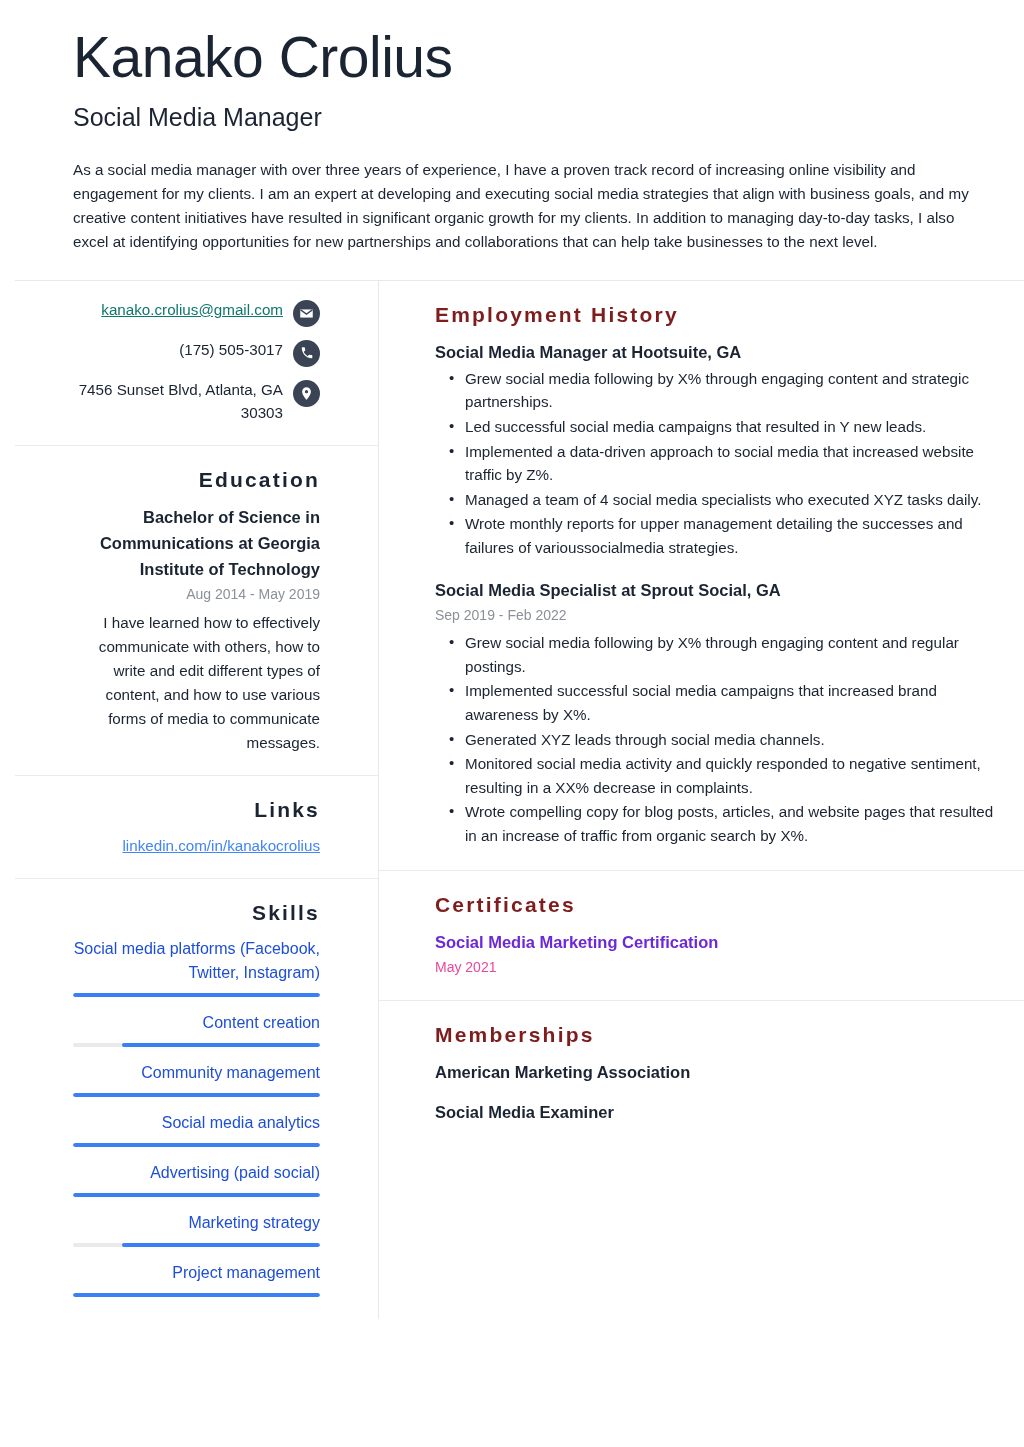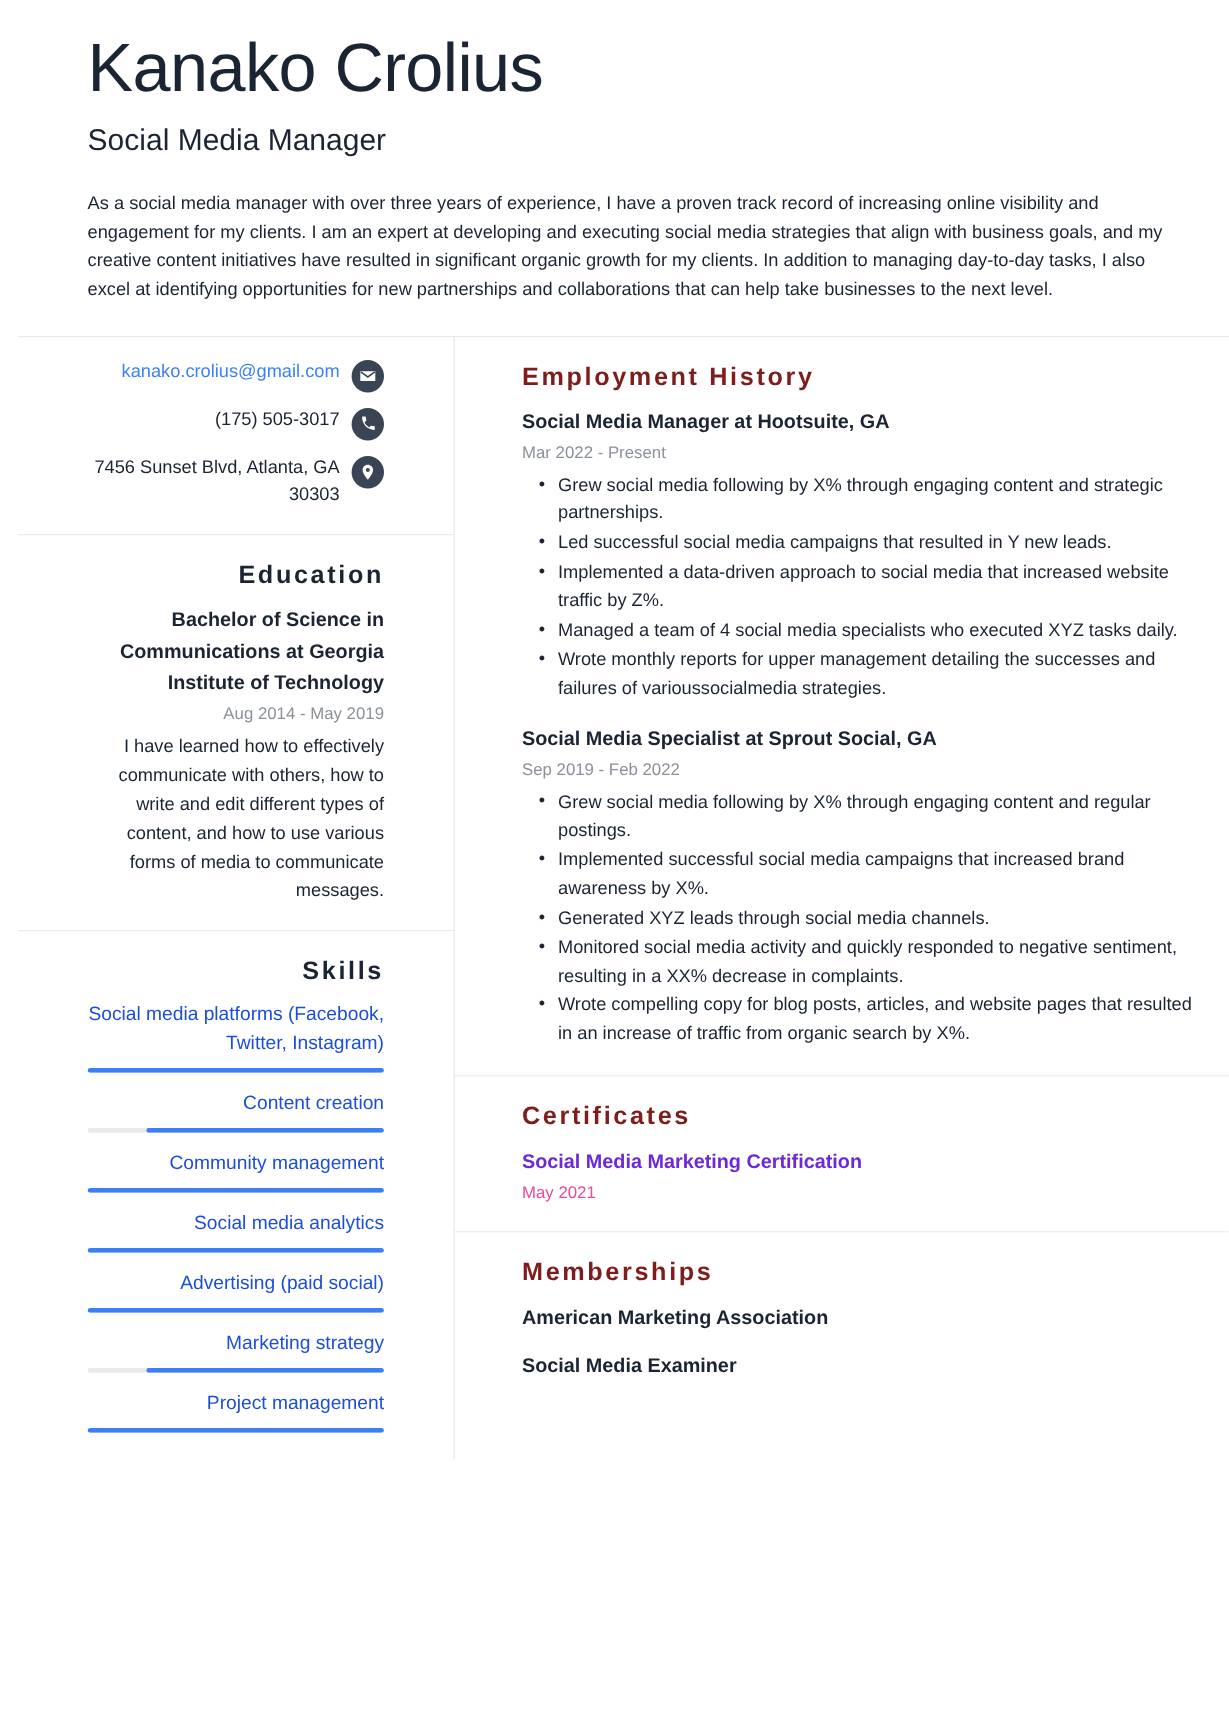--- a/index.html
+++ b/index.html
@@ -99,21 +99,22 @@
   }
   .contact-row:last-child { margin-bottom: 0; }
   .contact-text {
     font-size: 15.2px;
     line-height: 1.5;
     color: #1b2432;
     text-align: right;
     max-width: 215px;
   }
   .contact-text.link {
-    color: #3b82f6;
+    color: #0f766e;
+    text-decoration: underline;
   }
   .ci {
     width: 27px;
     height: 27px;
     flex: 0 0 27px;
     border-radius: 50%;
     background: #3a4454;
     display: flex;
     align-items: center;
     justify-content: center;
@@ -299,20 +300,26 @@
         </div>
       </div>
 
       <div class="lsection">
         <div class="side-heading">Education</div>
         <div class="edu-degree">Bachelor of Science in Communications at Georgia Institute of Technology</div>
         <div class="edu-dates">Aug 2014 - May 2019</div>
         <div class="edu-desc">I have learned how to effectively communicate with others, how to write and edit different types of content, and how to use various forms of media to communicate messages.</div>
       </div>
 
+      <div class="lsection">
+        <div class="side-heading">Links</div>
+        <div>
+          <div class="link-item">linkedin.com/in/kanakocrolius</div>
+        </div>
+      </div>
 
       <div class="lsection last">
         <div class="side-heading">Skills</div>
         <div>
           <div class="skill">
             <div class="skill-name">Social media platforms (Facebook, Twitter, Instagram)</div>
             <div class="skill-track">
               <div class="skill-fill" style="width: 100%;"></div>
             </div>
           </div>
@@ -357,21 +364,20 @@
 
     </div>
 
     <div class="col-right">
 
       <div class="rsection">
         <div class="main-heading">Employment History</div>
 
         <div class="job-block">
           <div class="job-head">Social Media Manager at Hootsuite, GA</div>
-          <div class="job-dates">Mar 2022 - Present</div>
           <ul class="bullets">
             <li>Grew social media following by X% through engaging content and strategic partnerships.</li>
             <li>Led successful social media campaigns that resulted in Y new leads.</li>
             <li>Implemented a data-driven approach to social media that increased website traffic by Z%.</li>
             <li>Managed a team of 4 social media specialists who executed XYZ tasks daily.</li>
             <li>Wrote monthly reports for upper management detailing the successes and failures of varioussocialmedia strategies.</li>
           </ul>
         </div>
 
         <div class="job-block">

